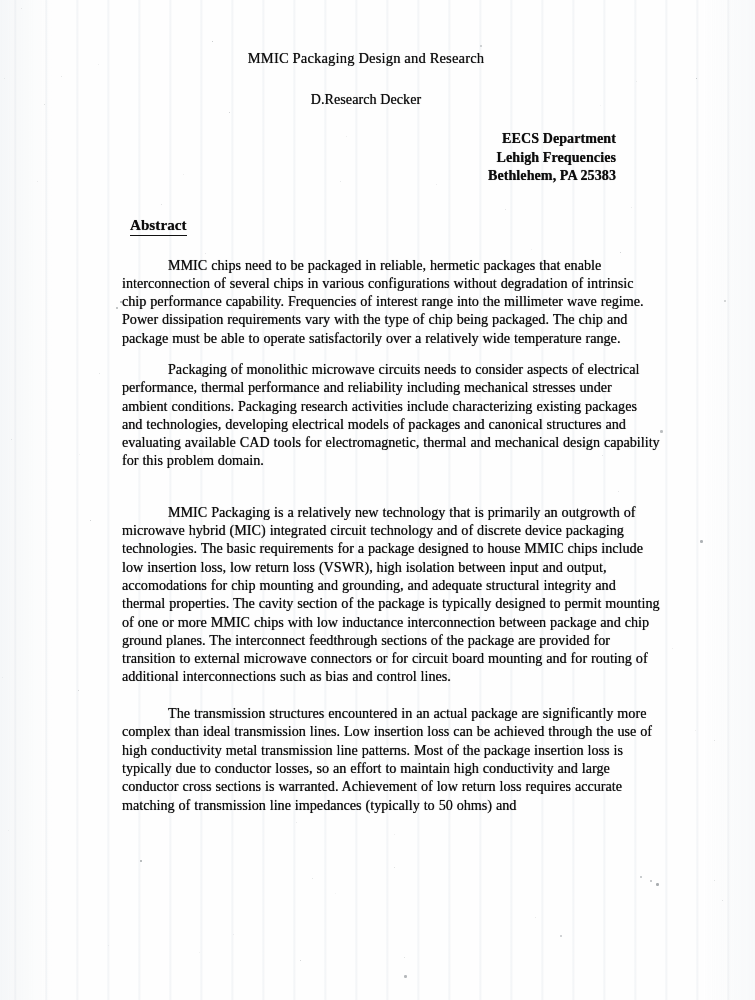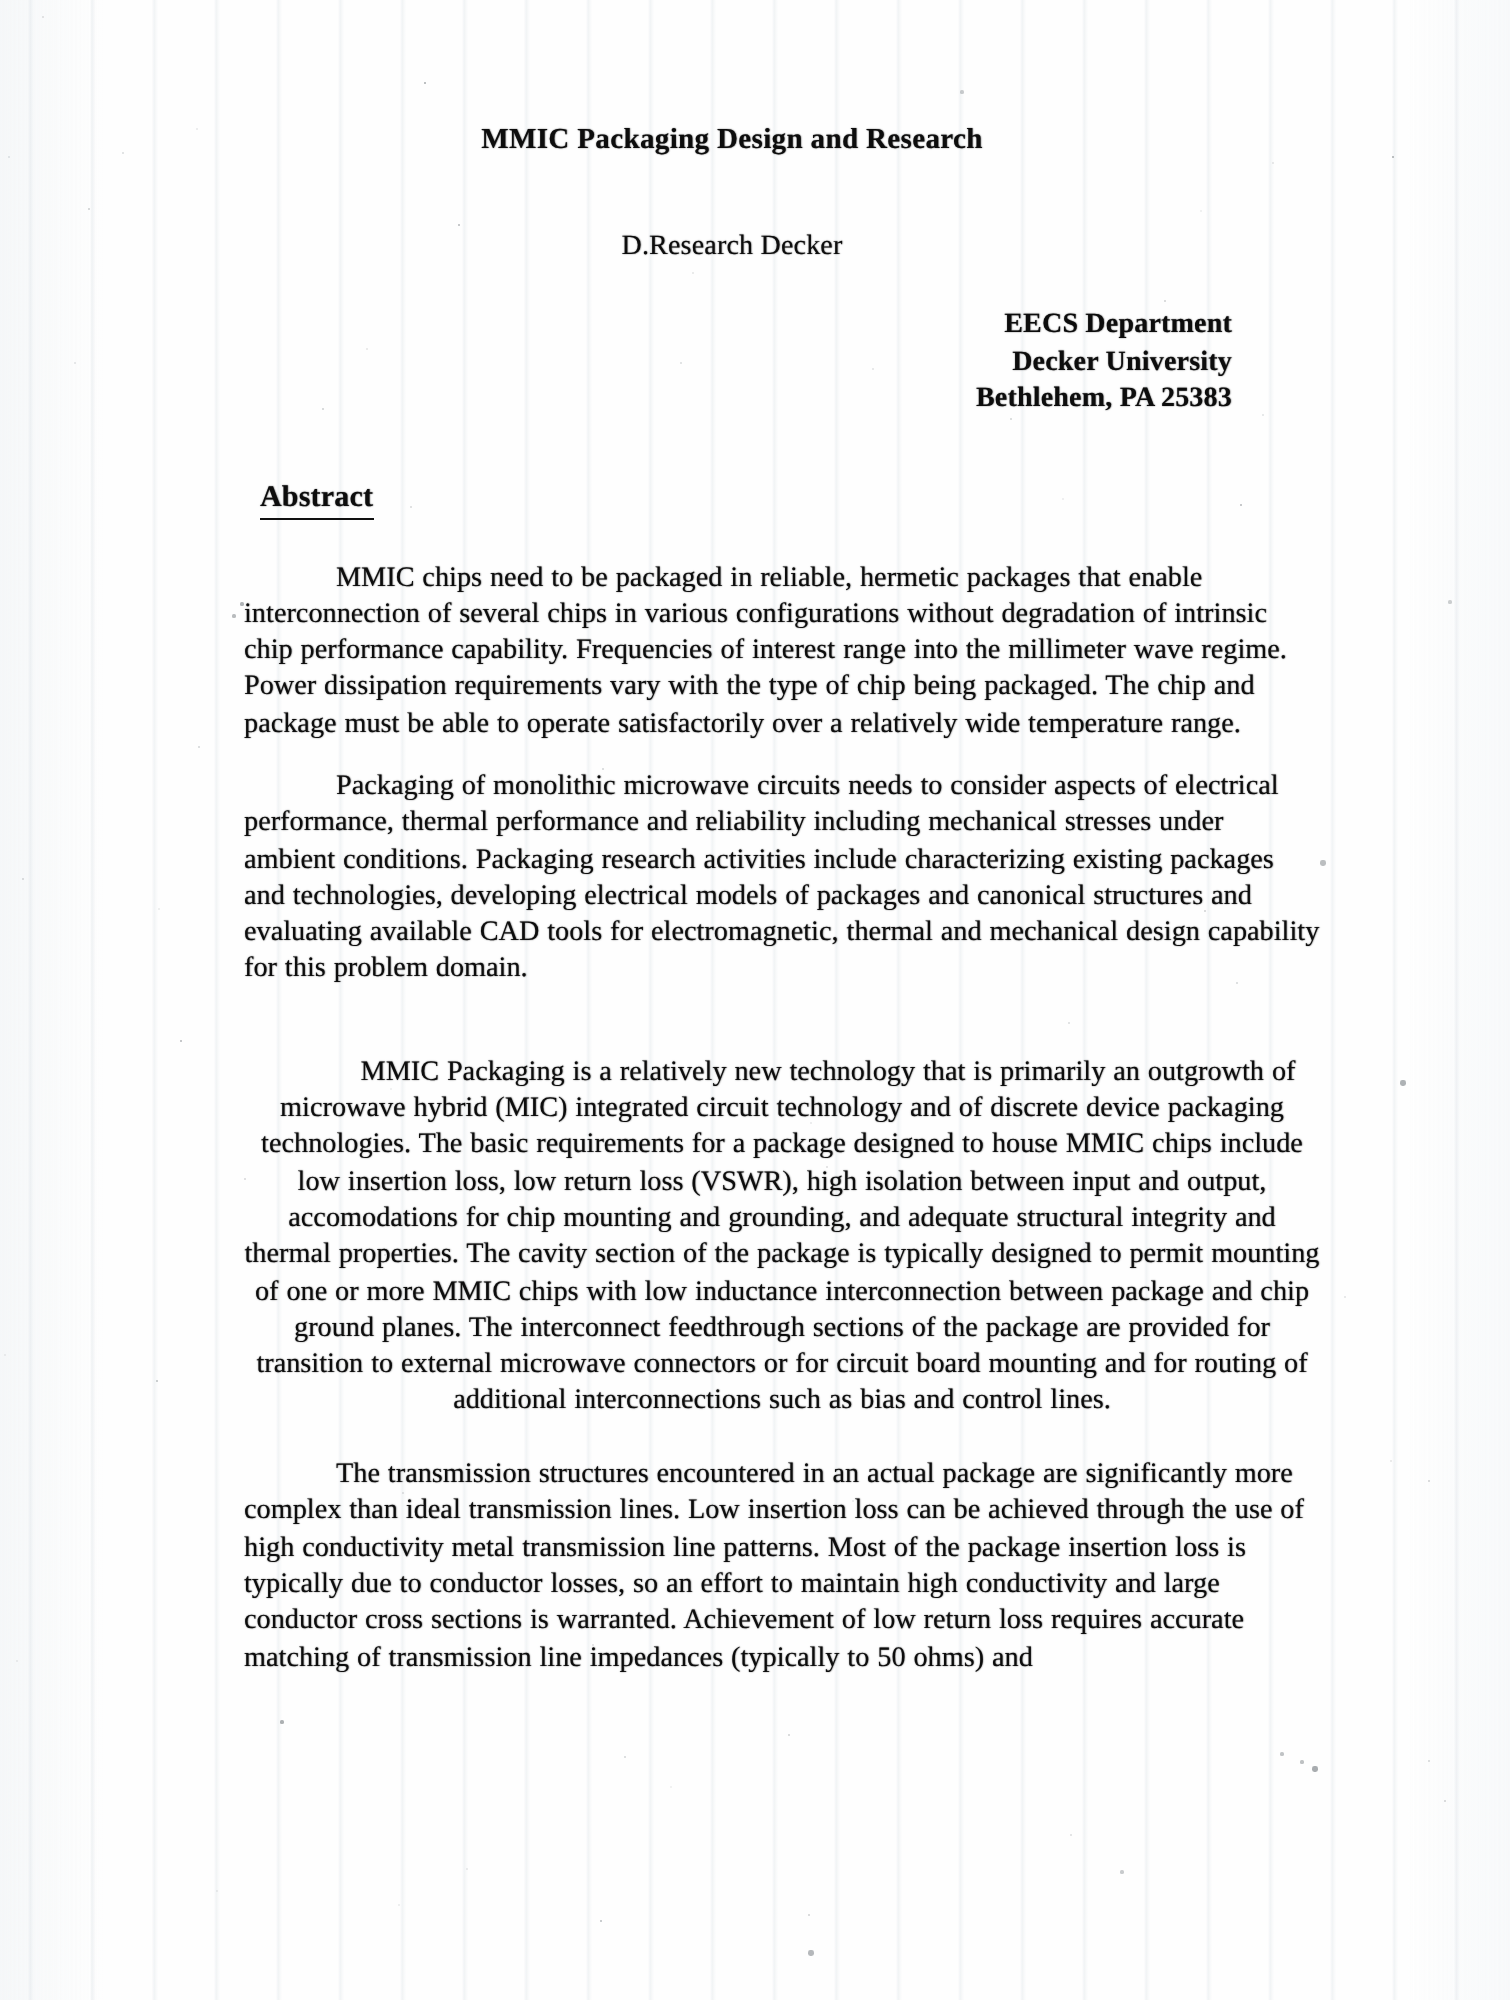--- a/index.html
+++ b/index.html
@@ -58,24 +58,24 @@
   .content {
     position: absolute;
     left: 104px;
     top: 0;
     width: 560px;
   }
 
   
   .doc-title {
     text-align: center;
-    font-weight: bold;
+    font-weight: normal;
     font-size: 14.5px;
     letter-spacing: .18px;
-    margin: 12px;
+    margin: 0;
     padding-top: 50px;
     width: 500px;
     margin-left: 12px;
   }
 
   .byline {
     text-align: center;
     font-size: 14px;
     margin: 0;
     padding-top: 25px;
@@ -119,21 +119,21 @@
     margin: 0;
     text-indent: 46px;
     text-align: left;
     letter-spacing: .02px;
     word-spacing: .4px;
     padding-left: 18px;
     padding-right: 4px;
   }
   p.body + p.body { margin-top: 13px; }
   #abstract-p1 { padding-top: 20px; }
-  #overview-p1 { padding-top: 20px; text-align: center; }
+  #overview-p1 { padding-top: 20px; }
   #overview-p2 { margin-top: 18.3px; }
 
   
   .inked {
     text-shadow:
       0 0 .7px rgba(0,0,0,.55),
       .35px .2px .6px rgba(20,20,20,.28);
   }
 </style>
 </head>
@@ -222,21 +222,21 @@
     </div>
 
   <div class="content">
 
     <h1 class="doc-title inked">MMIC Packaging Design and Research</h1>
 
     <div class="byline inked">D.Research Decker</div>
 
     <div class="address inked">
       <div>EECS Department</div>
-      <div>Decker University</div>
+      <div>Lehigh Frequencies</div>
       <div>Bethlehem, PA 25383</div>
     </div>
 
     <div class="heading-row" id="abstract-heading-row">
       <span class="section-heading inked">Abstract</span>
     </div>
 
     <p class="body inked" id="abstract-p1">MMIC chips need to be packaged in reliable, hermetic packages that enable interconnection of several chips in various configurations without degradation of intrinsic chip performance capability.  Frequencies of interest range into the millimeter wave regime.  Power dissipation requirements vary with the type of chip being packaged.  The chip and package must be able to operate satisfactorily over a relatively wide temperature range.</p>
 
     <p class="body inked" id="abstract-p2">Packaging of monolithic microwave circuits needs to consider aspects of electrical performance, thermal performance and reliability including mechanical stresses under ambient conditions.  Packaging research activities include characterizing existing packages and technologies, developing electrical models of packages and canonical structures and evaluating available CAD tools for electromagnetic, thermal and mechanical design capability for this problem domain.</p>

